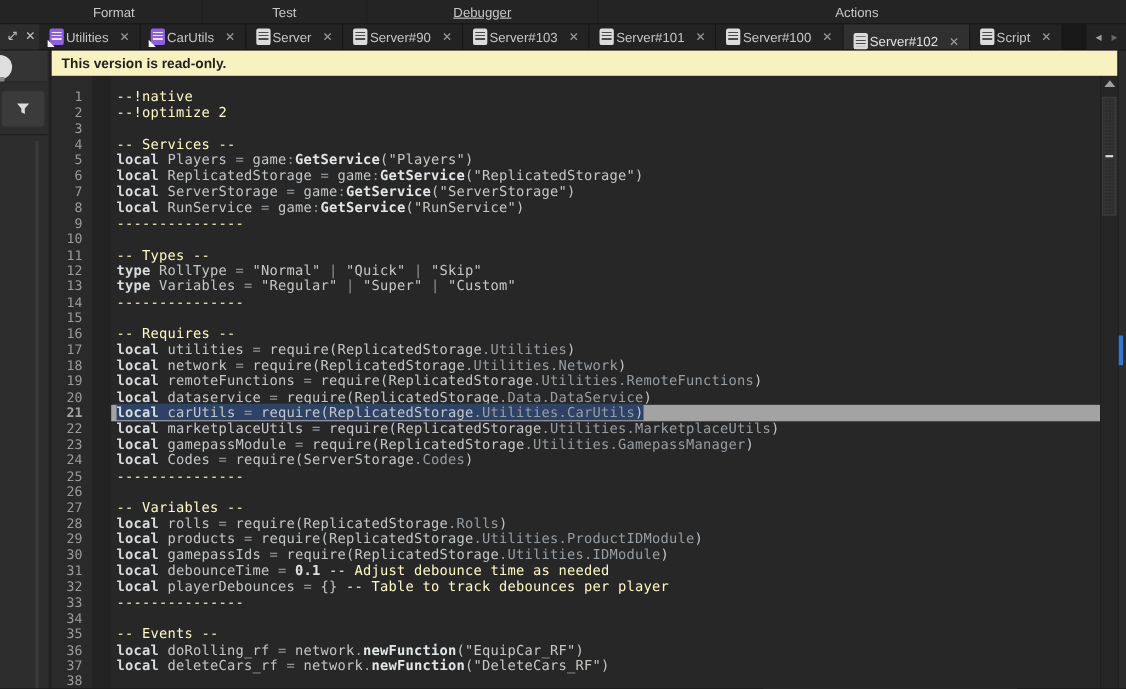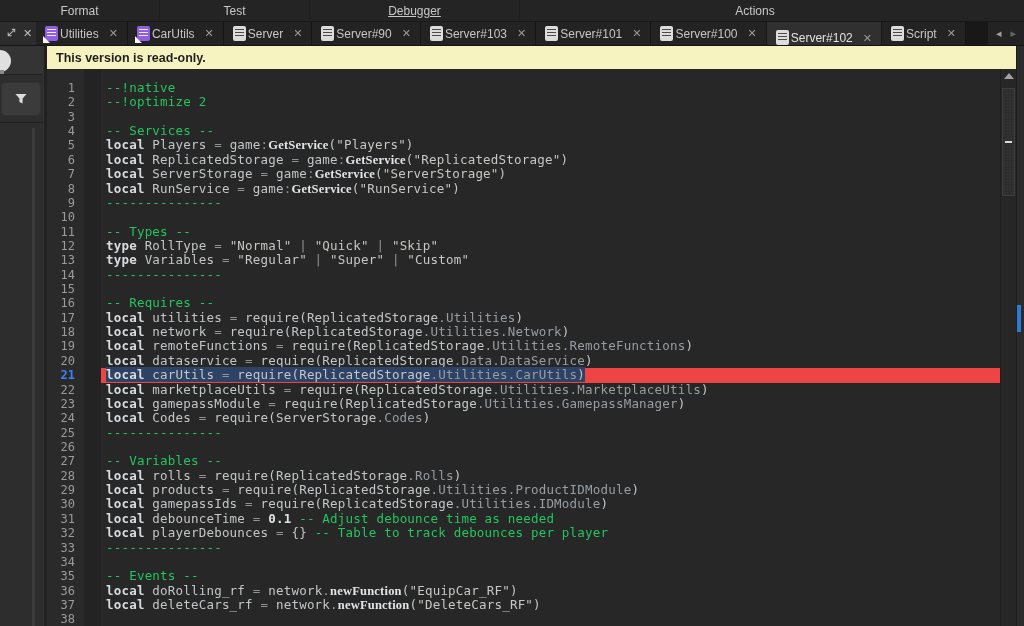--- a/index.html
+++ b/index.html
@@ -3,21 +3,21 @@
 <meta charset="utf-8">
 <style>
   * { margin:0; padding:0; box-sizing:border-box; }
   body { background:#111; font-family:"Liberation Sans", sans-serif; }
   .window { width:1024px; height:626px; position:relative; overflow:hidden; background:#272727; }
 
   
   .menubar { height:22px; background:#242424; display:flex; border-bottom:1px solid #191919; }
   .menu-item { display:flex; align-items:center; justify-content:center;
     color:#c8c8c8; font-size:12px; border-right:1px solid #1e1e1e; }
-  .menu-item:nth-child(1){width:160px;} .menu-item:nth-child(2){width:150px;}
+  .menu-item:nth-child(1){width:160px;margin-left:24px;} .menu-item:nth-child(2){width:150px;}
   .menu-item:nth-child(3){width:210px;text-decoration:underline;} .menu-item:nth-child(4){width:115px;margin-top:34px;}
   .menu-item:nth-child(5){width:240px; border-right:none;}
 
   
   .tabbar { height:24px; background:#181818; display:flex; align-items:stretch; border-bottom:1px solid #141414; }
   .pane-controls { width:36px; background:#2d2d2d; display:flex; align-items:center; gap:7px; padding-left:5px; flex:none; }
   .pc-x { color:#c0c0c0; font-size:11px; line-height:1; }
   .tabs { display:flex; align-items:stretch; overflow:hidden; }
   .tab { display:flex; align-items:center; padding:0 9px; background:#232323;
     border-right:1px solid #151515; color:#c6c6c6; font-size:12px; white-space:nowrap; }
@@ -52,34 +52,34 @@
   .splitter { width:4px; background:#212121; border-left:1px solid #333; flex:none; }
 
   .editor-col { flex:1; display:flex; flex-direction:column; min-width:0; }
   .banner { height:23px; background:#f7f3c0; color:#1f1f1f; font-size:12.5px; font-weight:bold;
     display:flex; align-items:center; padding-left:9px; flex:none; }
 
   .editor { flex:1; display:flex; min-height:0; }
   .gutter { width:37px; background:#2a2a2a; padding-top:12px; flex:none; }
   .ln { height:14.36px; text-align:right; padding-right:9px; color:#9b9b9b;
     font:12px/14.36px "DejaVu Sans Mono", monospace; }
-  .ln.sel { color:#3b82f6; font-weight:bold; }
+  .ln.sel { color:#a3a3a3; font-weight:bold; }
   .foldcol { width:17px; background:#232323; flex:none; }
   .codearea { flex:1; background:#272727; padding:12px 0 0 5px; overflow:hidden; }
   .cl { height:14.36px; white-space:pre; font:12.5px/14.36px "DejaVu Sans Mono", monospace;
     letter-spacing:0.2px; color:#c3c6c8; }
-  .cl.hl { background:#ef4444; margin-left:-5px; padding-left:5px; }
+  .cl.hl { background:#a3a3a3; margin-left:-5px; padding-left:5px; }
   .cl.hl .selwrap { background:#2d4264; }
   .tk-k { font-weight:bold; color:#d8dcdf; }
-  .tk-c { color:#22c55e; }
+  .tk-c { color:#fef9c3; }
   .tk-p { color:#8d9398; }
   .tk-d { color:#979da2; }
   .tk-s { color:#c6c8c4; }
   .tk-n { font-weight:bold; color:#dfe2e4; }
-  .tk-m { font-weight:bold; color:#e2e5e7;font-family:Liberation Serif, serif; }
+  .tk-m { font-weight:bold; color:#e2e5e7; }
 
   .scrollbar { width:16px; background:#262626; border-left:1px solid #1f1f1f; position:relative; flex:none; }
   .sb-up { position:absolute; top:4px; left:3px; width:0; height:0;
     border-left:5px solid transparent; border-right:5px solid transparent; border-bottom:6px solid #a0a0a0; }
   .sb-thumb { position:absolute; top:19px; left:1px; right:1px; height:108px; background:#2e2e2e;
     border:1px solid #3e3e3e;
     background-image:radial-gradient(#383838 0.8px, transparent 0.9px); background-size:3px 3px; }
   .sb-thumb::after { content:""; position:absolute; left:2px; right:2px; top:50%; height:2px;
     margin-top:-1px; background:#dcdcdc; }
 

